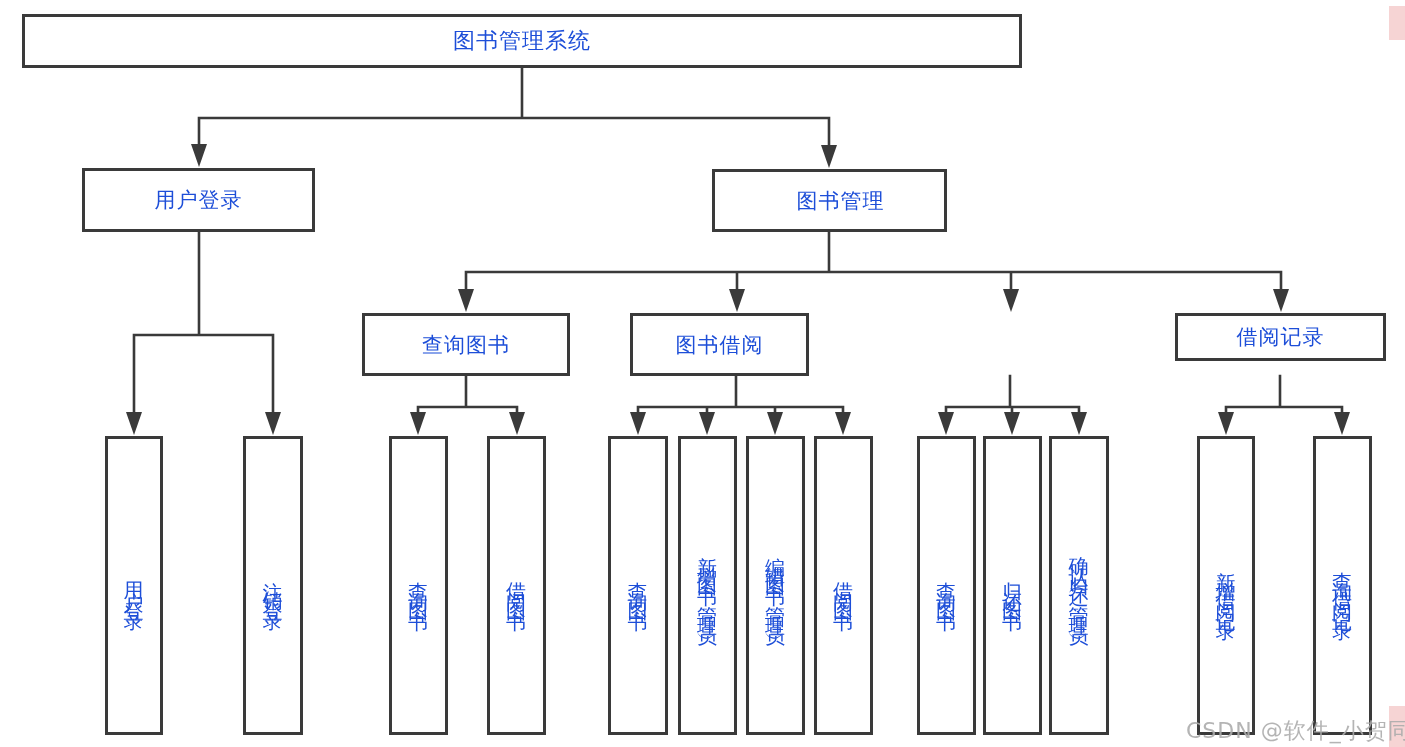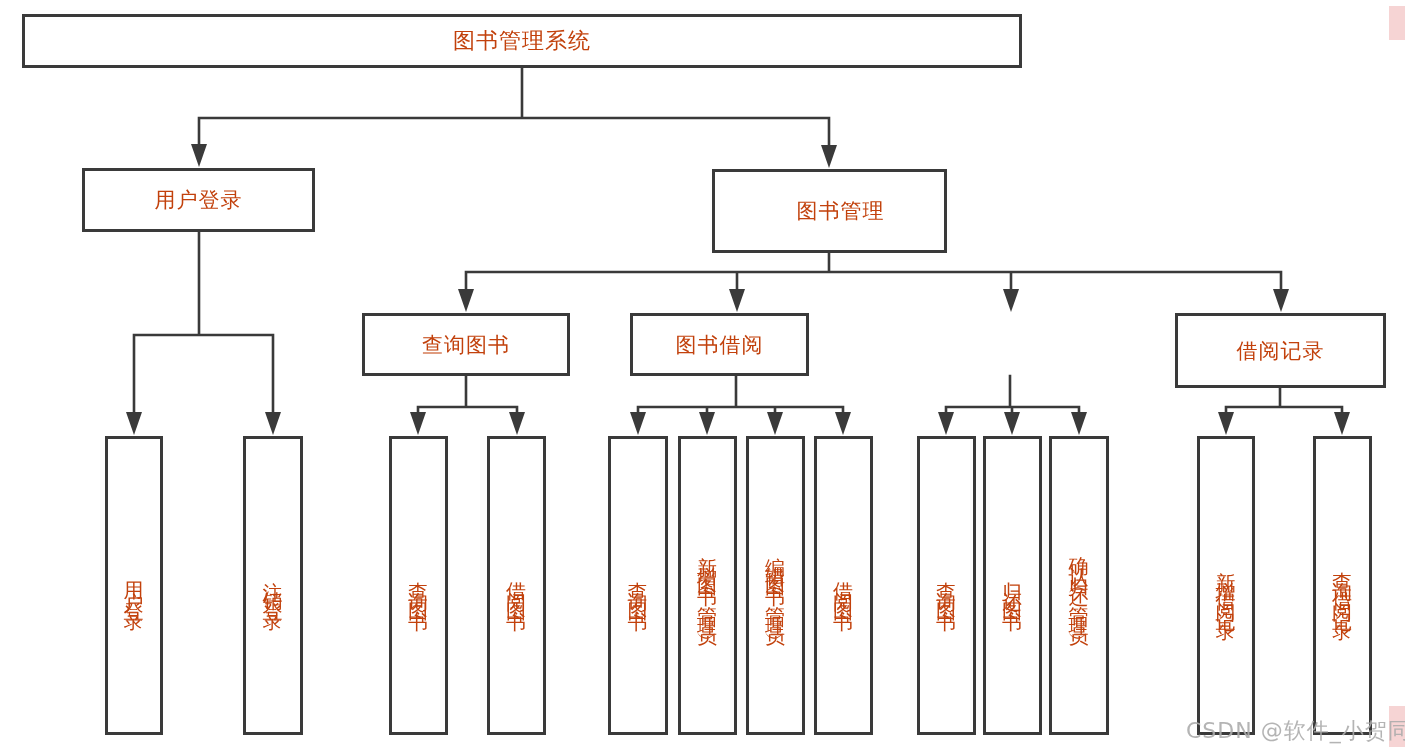--- a/index.html
+++ b/index.html
@@ -3,21 +3,21 @@
 <meta charset="utf-8">
 <style>
   html,body{margin:0;padding:0;background:#ffffff;}
   .stage{
     position:relative;width:1405px;height:747px;background:#ffffff;overflow:hidden;
     font-family:"DejaVu Sans","Liberation Sans",sans-serif;
   }
   .wires{position:absolute;left:0;top:0;z-index:1;}
   .box{
     position:absolute;box-sizing:border-box;z-index:2;
-    border:3px solid #3a3a3a;background:#ffffff;color:#c2410c;
+    border:3px solid #3a3a3a;background:#ffffff;color:#1d4ed8;
     display:flex;align-items:center;justify-content:center;
   }
   .hbox{font-size:21px;letter-spacing:1px;white-space:nowrap;}
   .rootbox{font-size:22px;}
   .vbox{
     writing-mode:vertical-rl;text-orientation:mixed;
     font-size:20px;letter-spacing:10px;line-height:1;
   }
   .watermark{
     position:absolute;z-index:3;font-size:22px;letter-spacing:1px;
@@ -60,25 +60,25 @@
       <polygon points="1004,412 1020,412 1012,435"></polygon>
       <polygon points="1071,412 1087,412 1079,435"></polygon>
       <polygon points="1218,412 1234,412 1226,435"></polygon>
       <polygon points="1334,412 1350,412 1342,435"></polygon>
     </g>
   </svg>
 
   <div class="box hbox rootbox" style="left:22px;top:14px;width:1000px;height:54px;">图书管理系统</div>
 
   <div class="box hbox" style="left:82px;top:168px;width:233px;height:64px;">用户登录</div>
-  <div class="box hbox" style="left:712px;top:169px;width:235px;height:84px;padding-left:22px;">图书管理</div>
+  <div class="box hbox" style="left:712px;top:169px;width:235px;height:63px;padding-left:22px;">图书管理</div>
 
   <div class="box hbox" style="left:362px;top:313px;width:208px;height:63px;">查询图书</div>
   <div class="box hbox" style="left:630px;top:313px;width:179px;height:63px;">图书借阅</div>
-  <div class="box hbox" style="left:1175px;top:313px;width:211px;height:75px;">借阅记录</div>
+  <div class="box hbox" style="left:1175px;top:313px;width:211px;height:48px;">借阅记录</div>
 
   <div class="box vbox" style="left:105px;top:436px;width:58px;height:299px;">用户登录</div>
   <div class="box vbox" style="left:243px;top:436px;width:60px;height:299px;">注销登录</div>
 
   <div class="box vbox" style="left:389px;top:436px;width:59px;height:299px;">查询图书</div>
   <div class="box vbox" style="left:487px;top:436px;width:59px;height:299px;">借阅图书</div>
 
   <div class="box vbox" style="left:608px;top:436px;width:60px;height:299px;">查询图书</div>
   <div class="box vbox" style="left:678px;top:436px;width:59px;height:299px;">新增图书（管理员）</div>
   <div class="box vbox" style="left:746px;top:436px;width:59px;height:299px;">编辑图书（管理员）</div>

